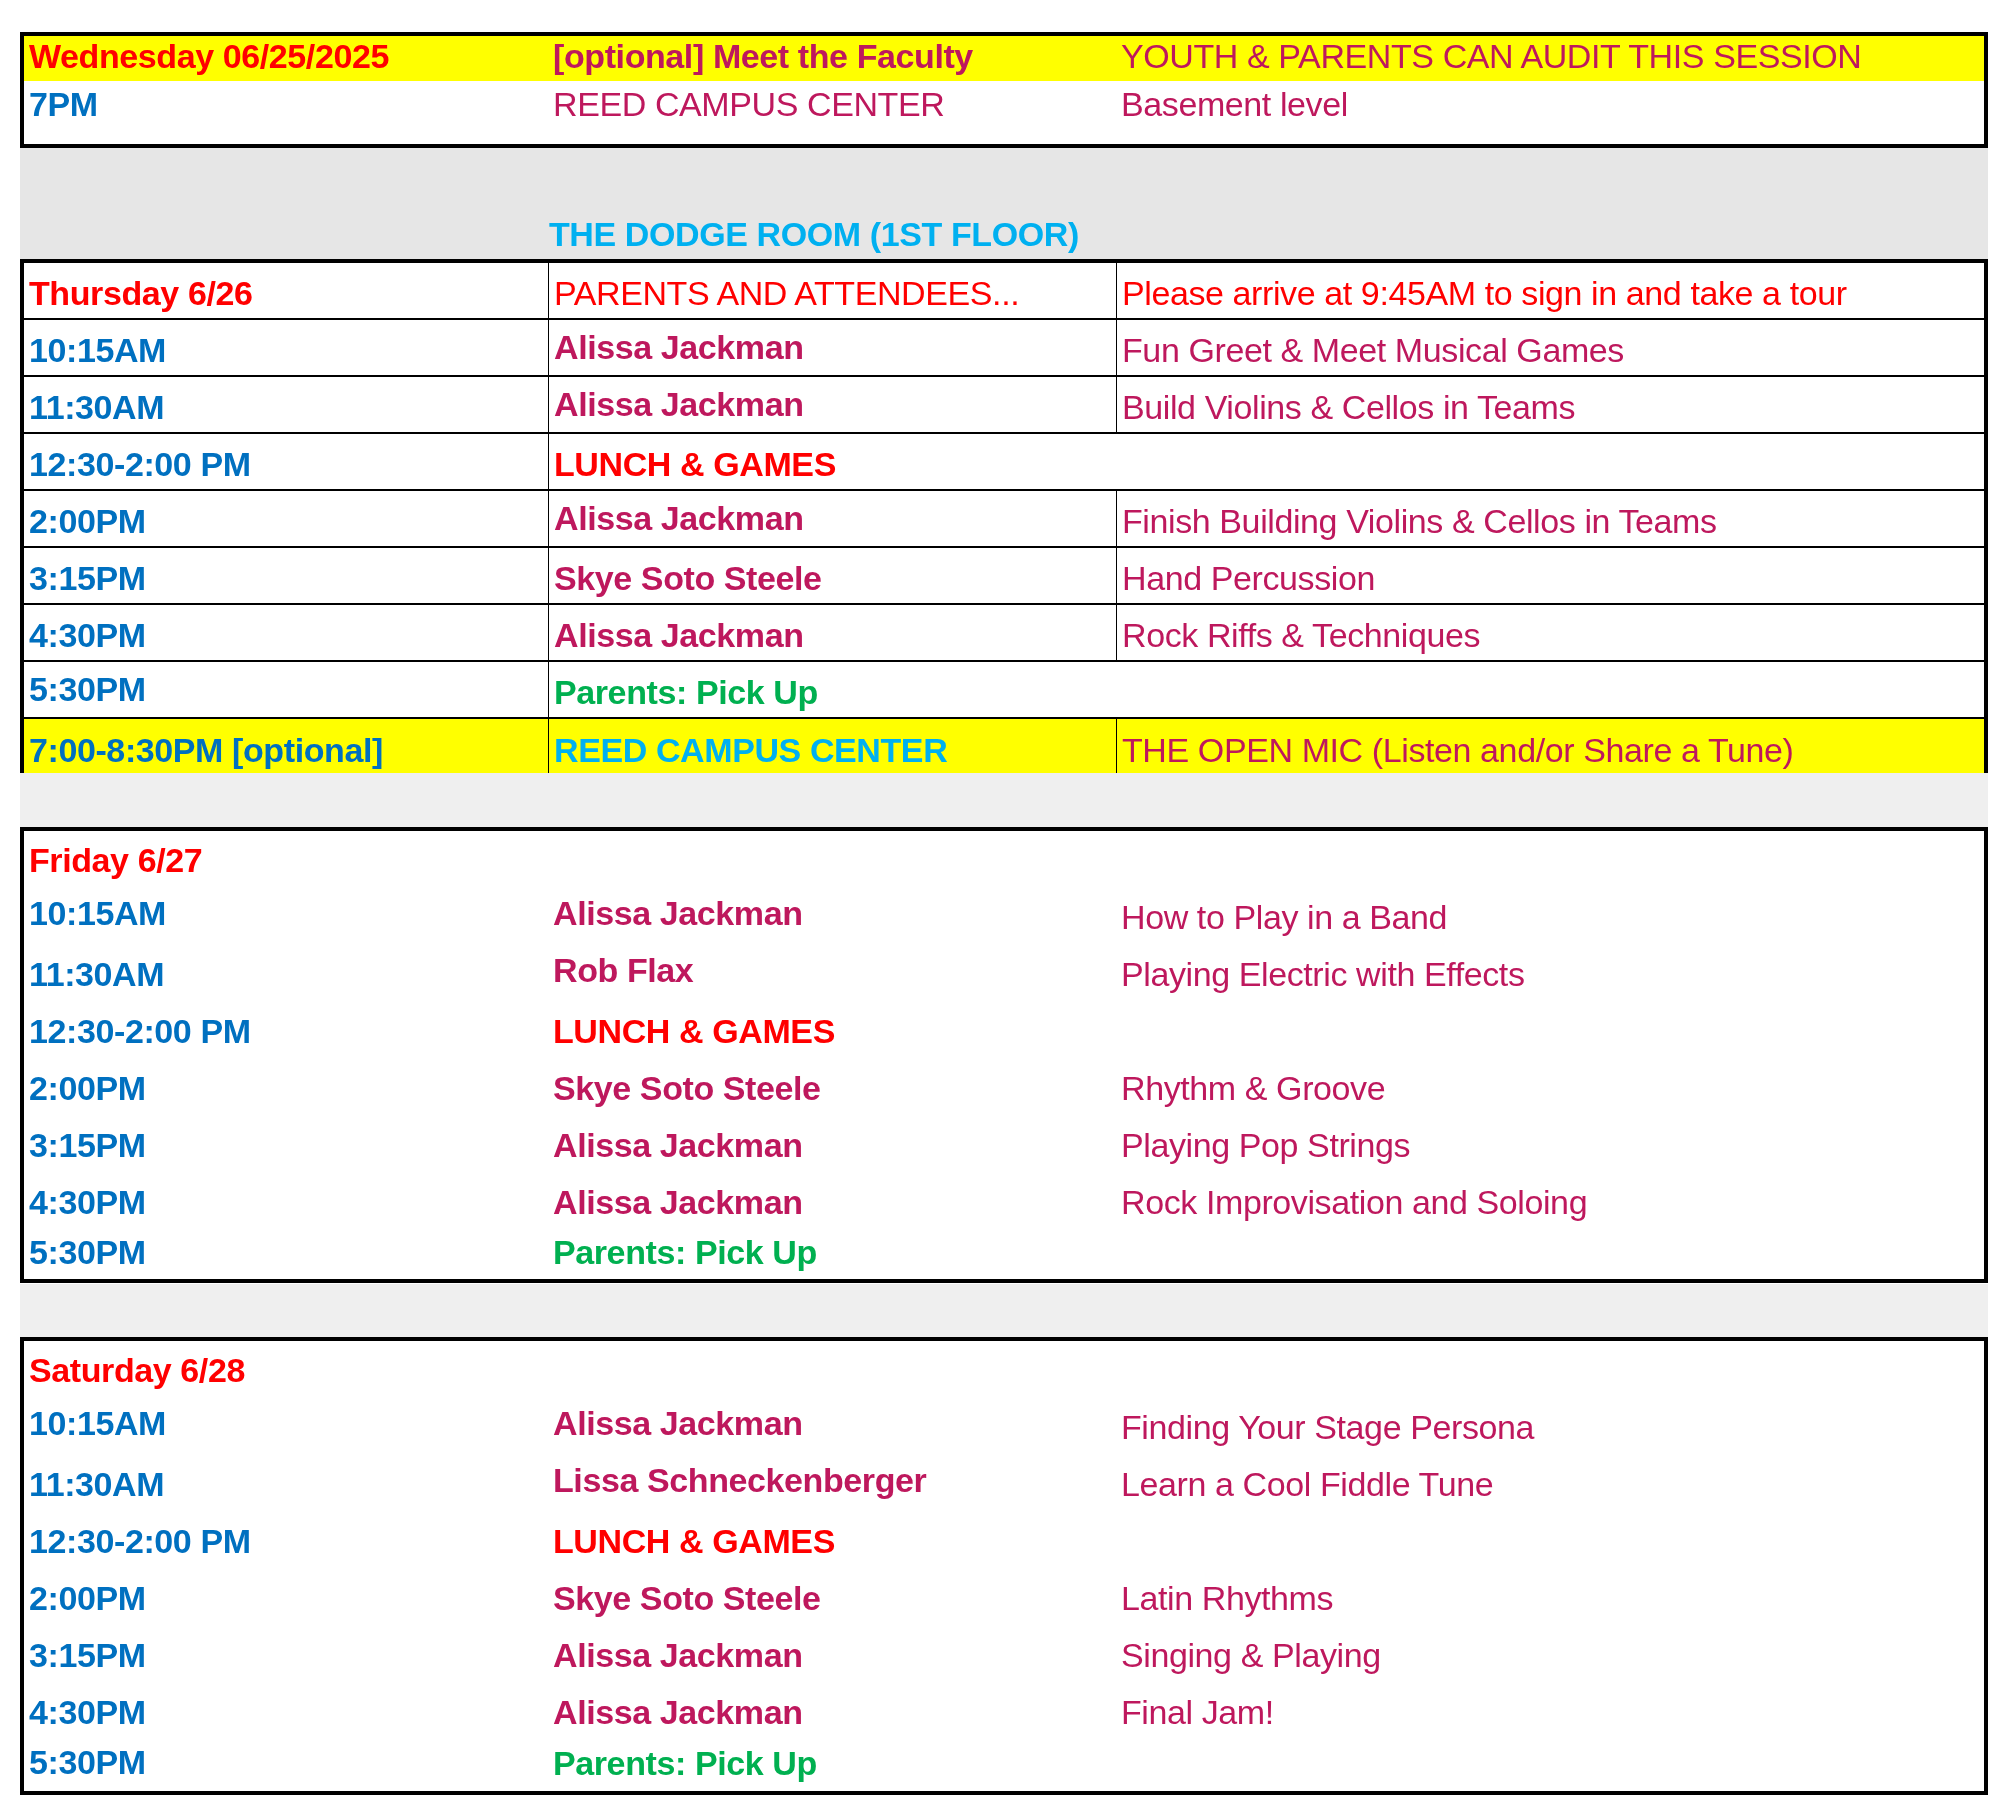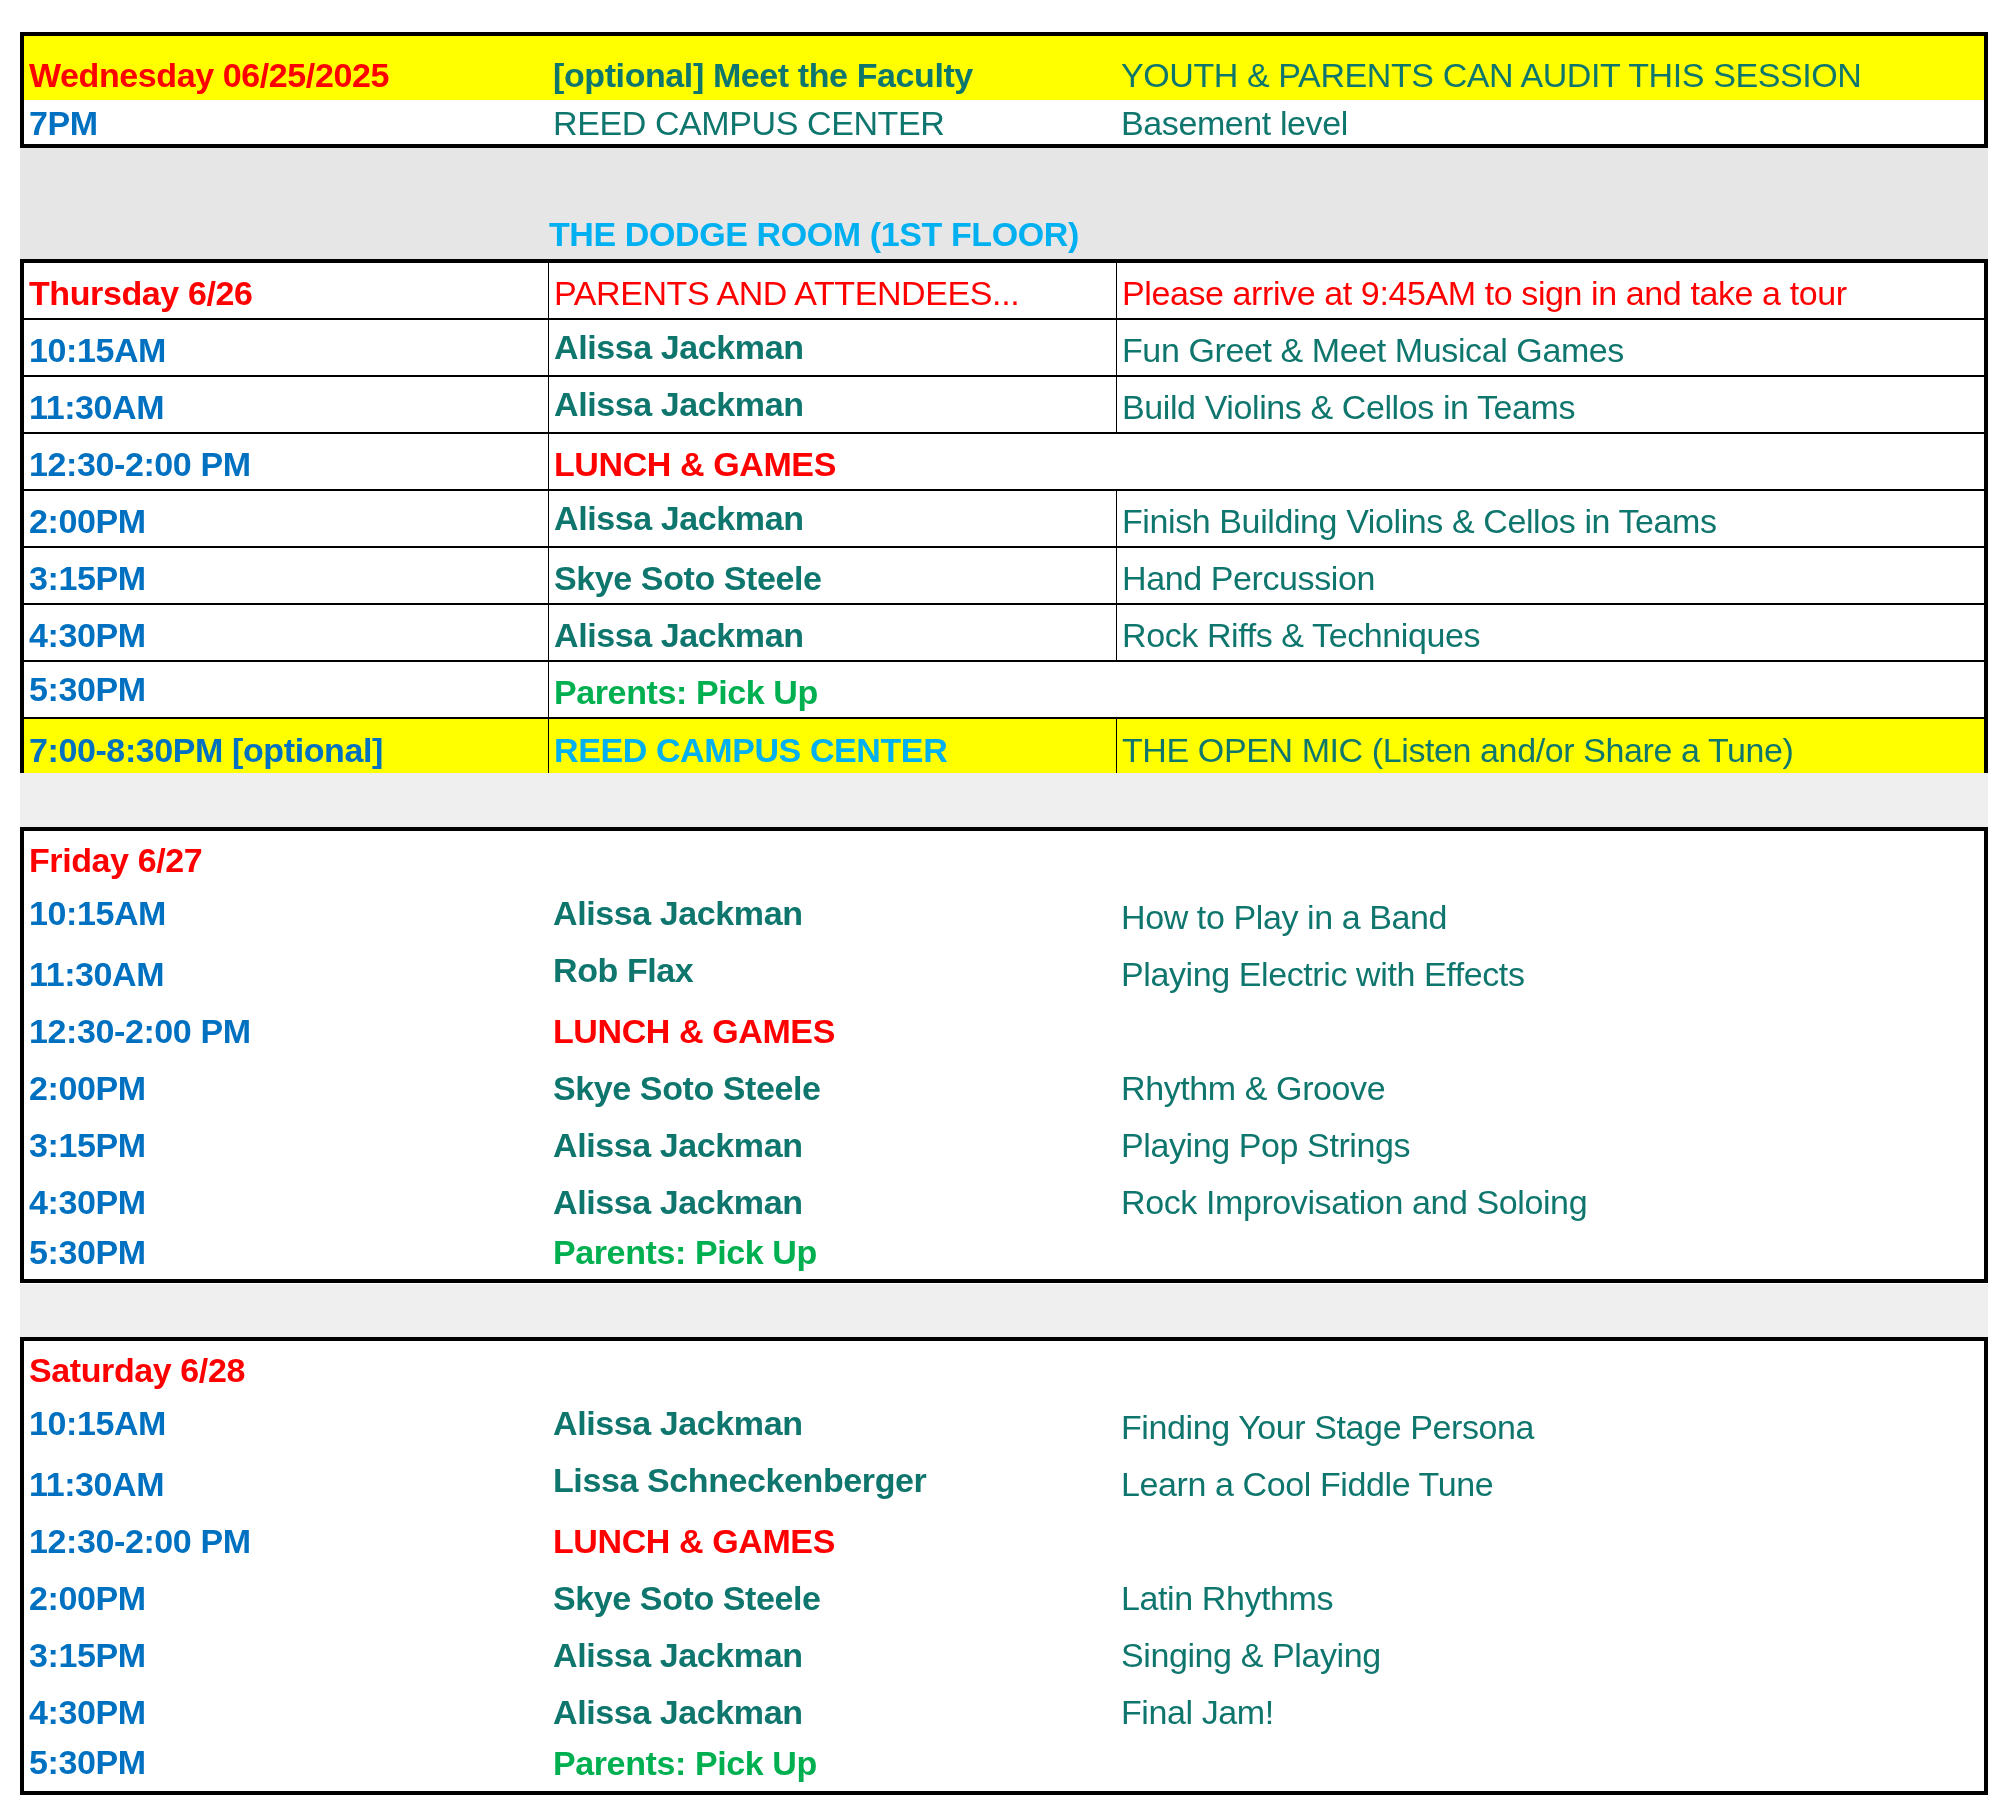--- a/index.html
+++ b/index.html
@@ -15,29 +15,29 @@
   .c1{left:5px;width:519px;}
   .c2{left:524px;width:568px;padding-left:5px;}
   .c3{left:1092px;right:8px;padding-left:5px;}
   .vl .c2{border-left:1.7px solid #000;}
   .vl .c3{border-left:1.7px solid #000;}
   .b{font-weight:bold;}
   .red{color:#ff0000;}
   .blue{color:#0070c0;}
   .cyan{color:#00b0f0;}
   .green{color:#00b050;}
-  .black{color:#0f766e;}
+  .black{color:#be185d;}
   .yellow{background:#ffff00;}
   .up{align-items:center;padding-bottom:0;}
 </style>
 </head>
 <body>
 
 <div class="blk tbl" style="top:32px;height:116px;">
-  <div class="row yellow" style="height:64px;">
+  <div class="row yellow" style="height:45px;">
     <div class="cell c1 b red">Wednesday 06/25/2025</div>
     <div class="cell c2 b black">[optional] Meet the Faculty</div>
     <div class="cell c3 black">YOUTH &amp; PARENTS CAN AUDIT THIS SESSION</div>
   </div>
   <div class="row" style="height:48px;border-radius:22px;">
     <div class="cell c1 b blue">7PM</div>
     <div class="cell c2 black">REED CAMPUS CENTER</div>
     <div class="cell c3 black">Basement level</div>
   </div>
 </div>

